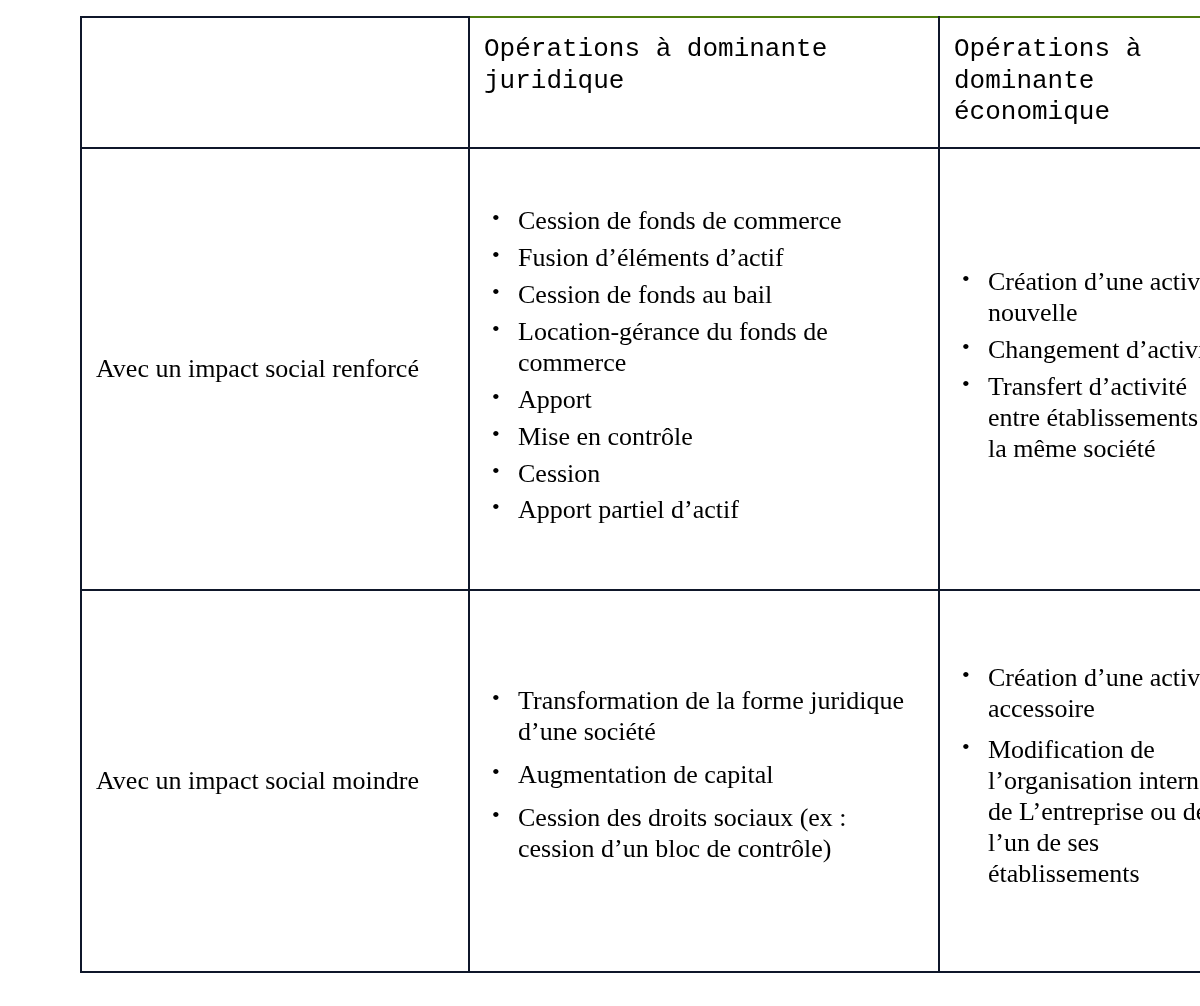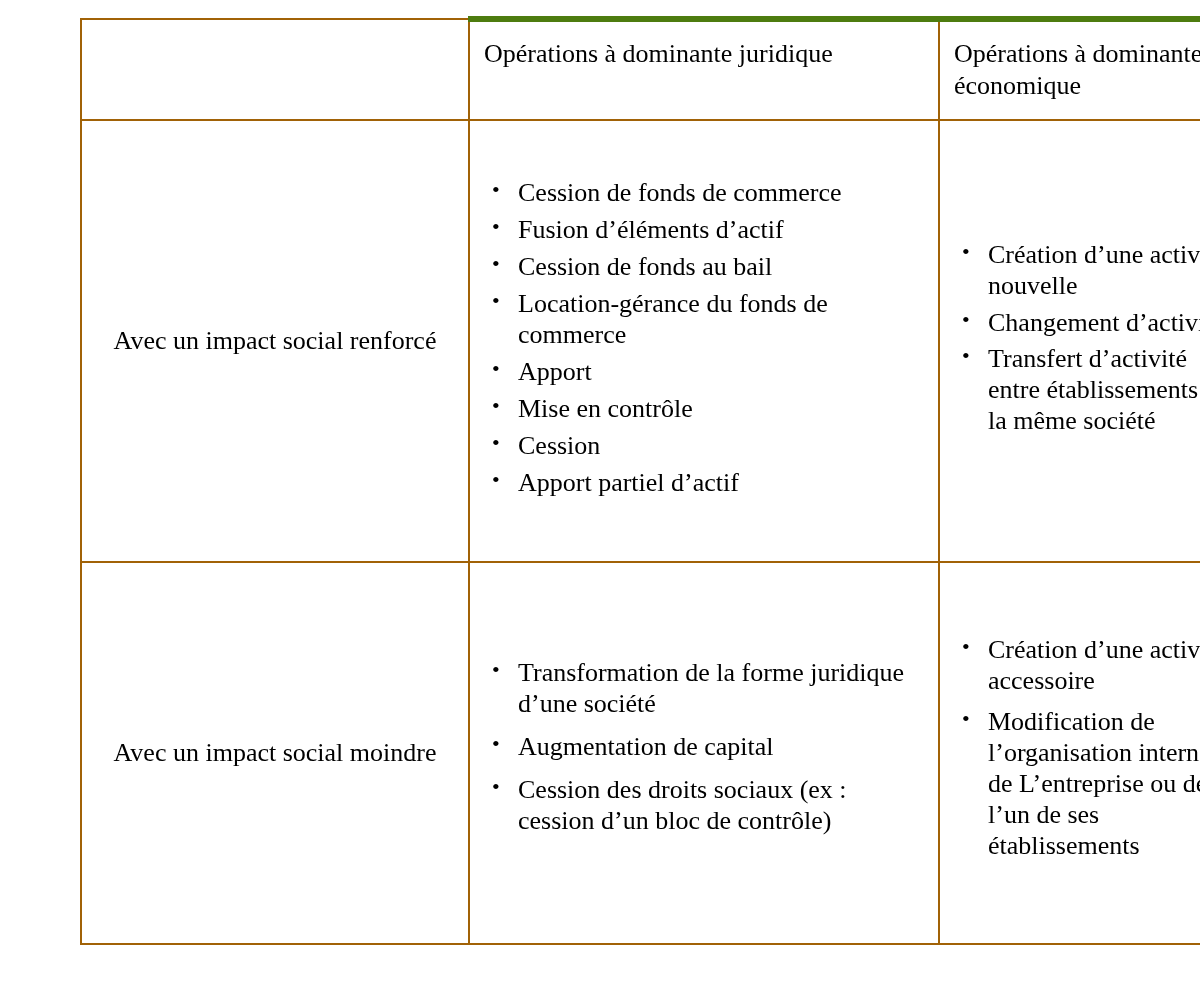--- a/index.html
+++ b/index.html
@@ -24,21 +24,21 @@
   }
 
   table.matrix {
     border-collapse: collapse;
     table-layout: fixed;
     margin-left: 80px;
     width: 1080px;
   }
 
   table.matrix td {
-    border: 2px solid #a16207;
+    border: 2px solid #0f172a;
     vertical-align: middle;
     padding: 10px 14px;
     font-size: 26px;
     line-height: 1.18;
   }
 
   
   .col-row-label { width: 358px; }
   .col-legal     { width: 440px; }
   .col-economic  { width: 282px; }
@@ -51,27 +51,27 @@
     font-size: 26px;
     line-height: 1.22;
   }
   td.corner-blank {
     border-left: none;
     border-top: none;
     border-bottom: none;
   }
   tr.header-row td.col-legal,
   tr.header-row td.col-economic {
-    border-top: 6px solid #4d7c0f;
+    border-top: 2px solid #4d7c0f;
+    font-family: Liberation Mono, monospace;
   }
 
   .row-label {
     font-size: 27px;
     line-height: 1.2;
-    text-align: center;
   }
 
   ul.items {
     list-style: none;
     margin: 0;
     padding: 0;
   }
   ul.items li {
     position: relative;
     padding-left: 34px;

